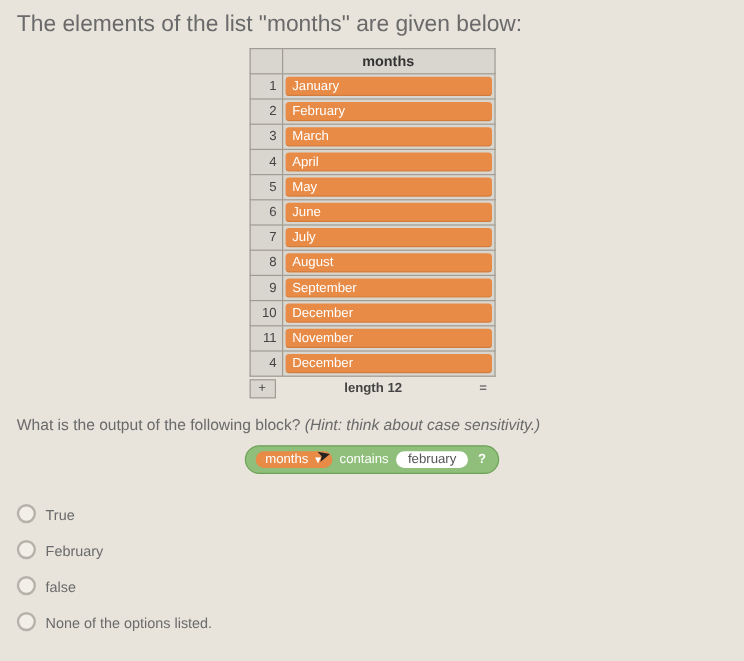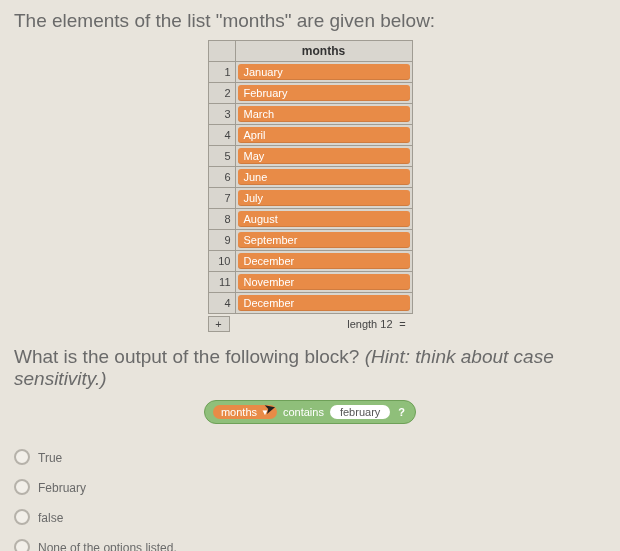--- a/index.html
+++ b/index.html
@@ -77,30 +77,30 @@
   }
   .list-footer .plus {
     width: 20px;
     text-align: center;
     border: 1px solid #a09c93;
     background: #d9d6cf;
     padding: 1px 0;
   }
   .list-footer .len {
     flex: 1;
-    text-align: right;
-    font-weight: normal;
+    text-align: center;
+    font-weight: bold;
   }
   .list-footer .eq {
     width: 20px;
     text-align: center;
   }
   .question {
     margin-top: 14px;
-    font-size: 19px;
+    font-size: 13px;
     color: #6a6a6a;
   }
   .question .hint {
     font-style: italic;
   }
   .block-wrap {
     text-align: center;
     margin: 10px 0 18px 0;
     position: relative;
   }

